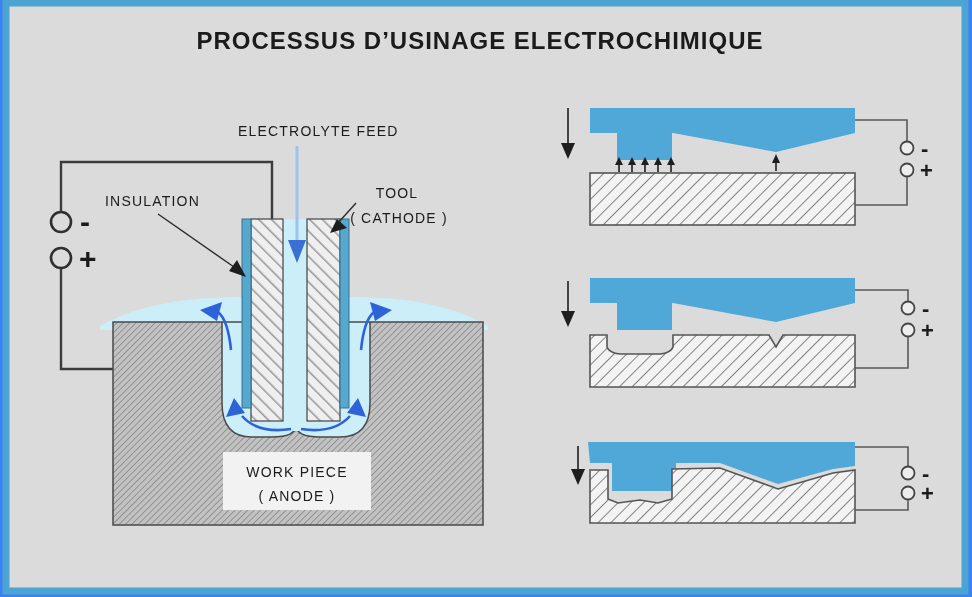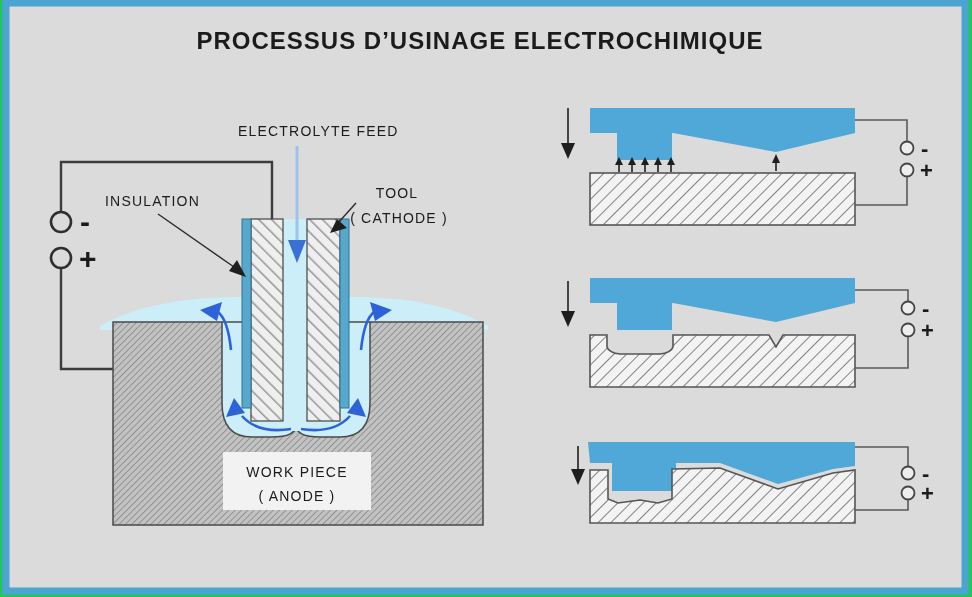--- a/index.html
+++ b/index.html
@@ -1,16 +1,16 @@
 <!DOCTYPE html>
 <html><head>
 <meta charset="utf-8">
 <style>
   html,body{margin:0;padding:0;background:#ffffff;}
-  .page{position:relative;width:972px;height:597px;background:#22c55e;overflow:hidden;
+  .page{position:relative;width:972px;height:597px;background:#3b82f6;overflow:hidden;
         font-family:"Liberation Sans", sans-serif;}
   svg{position:absolute;left:0;top:0;}
   text{font-family:"Liberation Sans", sans-serif;fill:#1b1b1b;}
   .title-text{font-weight:bold;font-size:24px;letter-spacing:1px;}
   .lbl{font-size:14px;letter-spacing:1.2px;}
   .sign-big{font-size:30px;font-weight:bold;}
   .sign-sm{font-size:22px;font-weight:bold;}
   .wire-dark{stroke:#3c3c3c;stroke-width:2.4;fill:none;}
   .wire-gray{stroke:#5a5a5a;stroke-width:1.6;fill:none;}
   .flow{stroke:#2d62d9;stroke-width:2.6;fill:none;}

